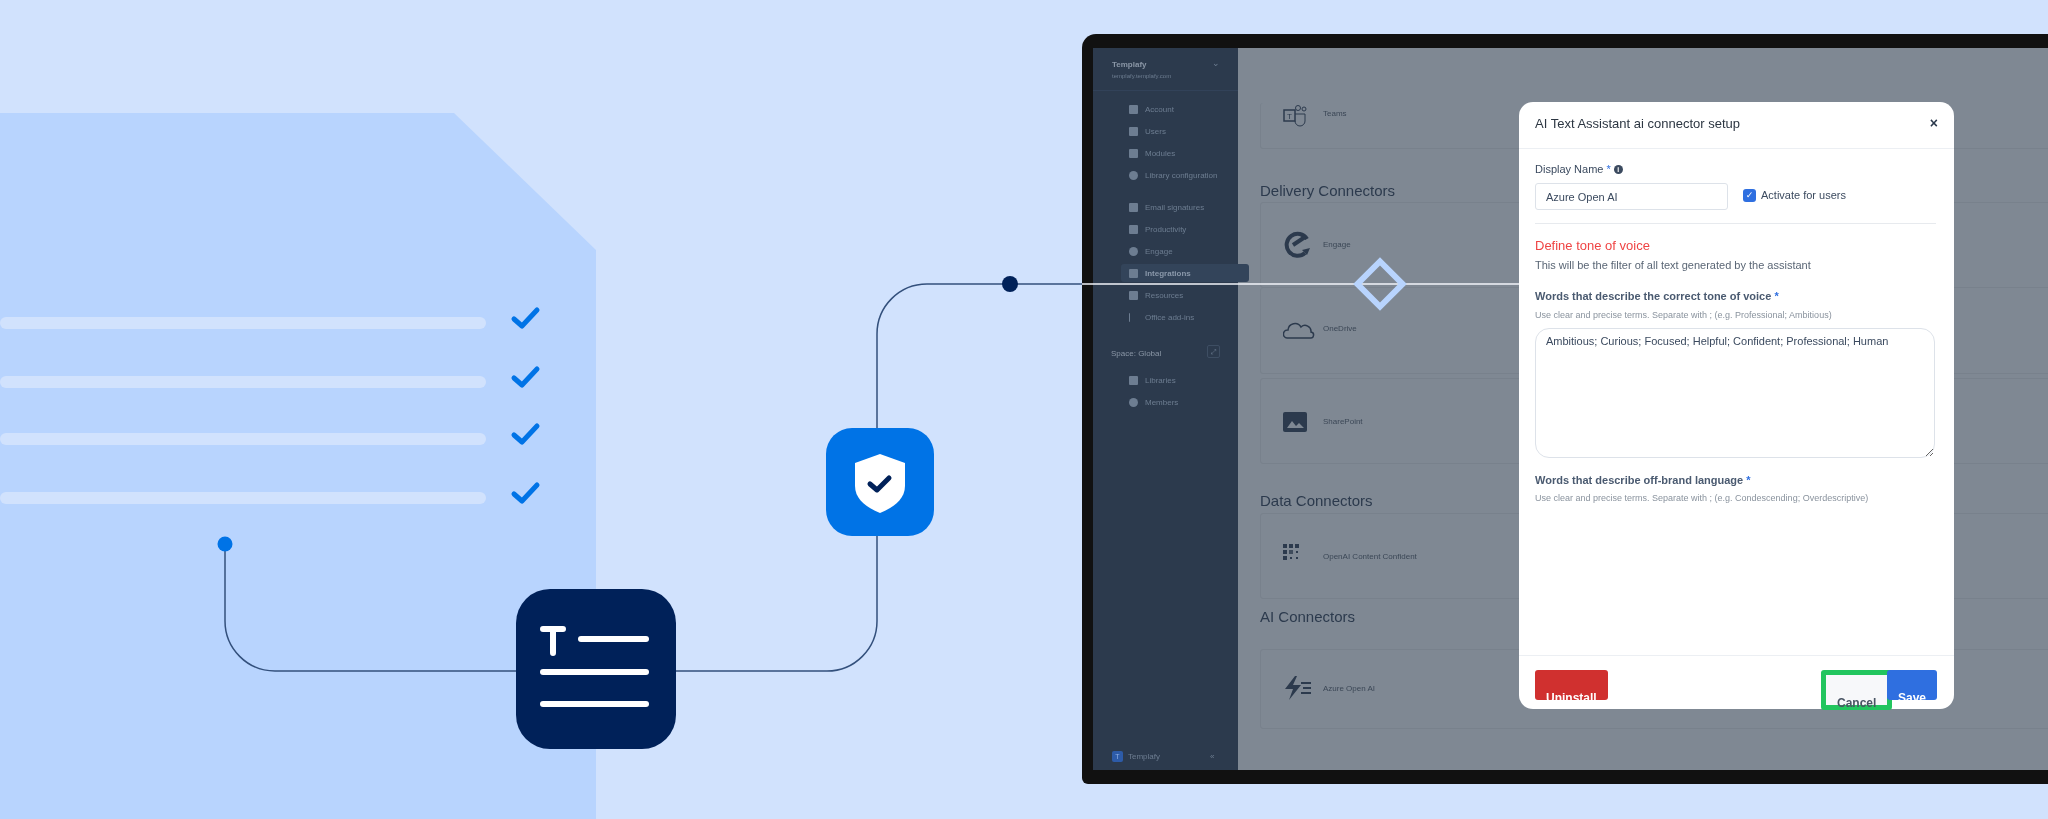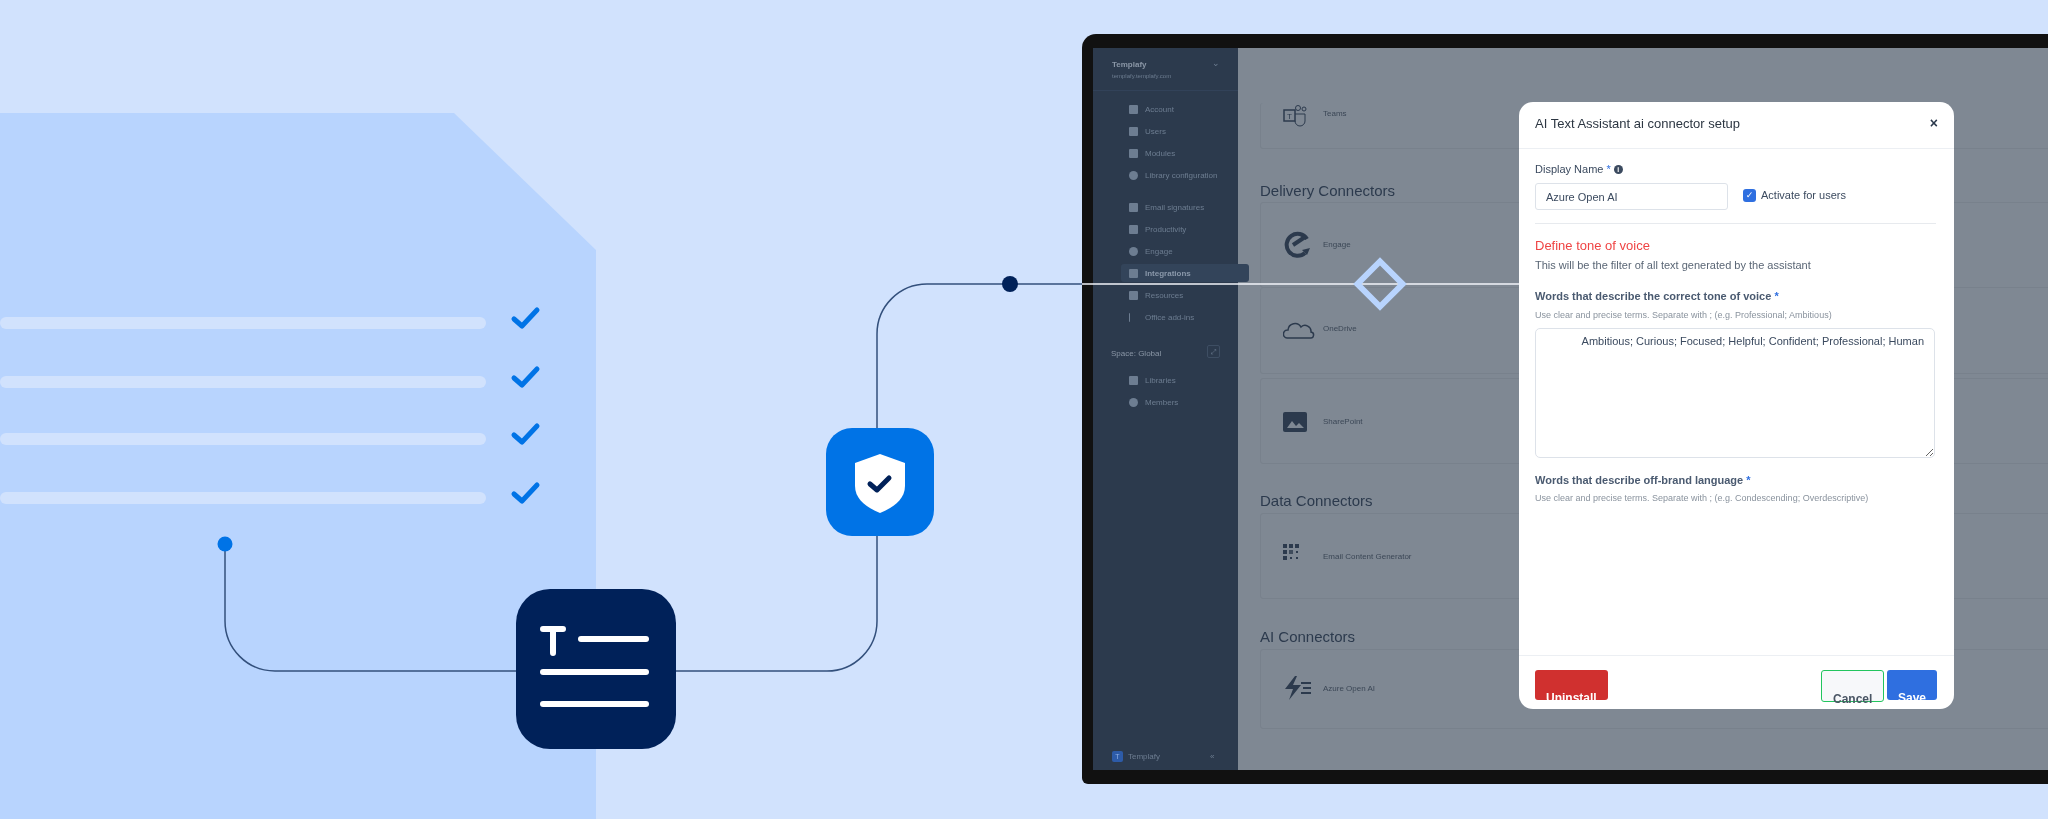--- a/index.html
+++ b/index.html
@@ -81,27 +81,27 @@
     padding: 6px 10px; font-family: "Liberation Sans", sans-serif; background: #fff;
   }
   .checkbox { position: absolute; left: 224px; top: 87px; width: 13px; height: 13px; background: #2f6fe0; border-radius: 3px; color: #fff; font-size: 9px; text-align: center; line-height: 13px; }
   .cb-label { position: absolute; left: 242px; top: 87px; font-size: 11px; color: #3b4a5f; text-align: center; }
   .divider { position: absolute; left: 16px; right: 18px; top: 121px; height: 1px; background: #e7eaee; }
   .h2 { position: absolute; left: 16px; top: 136px; font-size: 13px; color: #ef4444; }
   .sub { position: absolute; left: 16px; top: 157px; font-size: 11px; color: #5a6675; }
   .hint { position: absolute; left: 16px; font-size: 9px; color: #8a939e; }
   .textarea {
     position: absolute; left: 16px; width: 400px; height: 130px;
-    border: 1px solid #dde2e9; border-radius: 5px; font-size: 11px; color: #3b4a5f;
-    padding: 6px 10px; resize: both; font-family: "Liberation Sans", sans-serif; background: #fff; text-align: right;
+    border: 1px solid #dde2e9; border-radius: 14px; font-size: 11px; color: #3b4a5f;
+    padding: 6px 10px; resize: both; font-family: "Liberation Sans", sans-serif; background: #fff;
   }
   .footer-line { position: absolute; left: 0; right: 0; top: 553px; height: 1px; background: #eceff3; }
   .btn { position: absolute; top: 568px; height: 27px; border-radius: 3px; font-size: 12px; font-weight: bold; padding: 15px 11px; line-height: 27px; cursor: pointer; font-family: "Liberation Sans", sans-serif; }
   .btn-uninstall { left: 16px; background: #d0302f; color: #fff; border: none; }
-  .btn-cancel { left: 302px; background: #f7f8fa; color: #4a5564; border: 1px solid #22c55e; }
+  .btn-cancel { left: 302px; background: #f7f8fa; color: #4a5564; border: 5px solid #22c55e; }
   .btn-save { left: 368px; background: #2f6fe0; color: #fff; border: none; }
 </style>
 </head>
 <body>
 
 <div class="bg-doc"></div>
 
 <div class="list-bar" style="top:317px"></div>
 <div class="list-bar" style="top:376px"></div>
 <div class="list-bar" style="top:433px"></div>
@@ -229,24 +229,24 @@
         <rect x="0" y="0" width="4" height="4" fill="#2c3a4d"></rect>
         <rect x="6" y="0" width="4" height="4" fill="#2c3a4d"></rect>
         <rect x="12" y="0" width="4" height="4" fill="#2c3a4d"></rect>
         <rect x="0" y="6" width="4" height="4" fill="#2c3a4d"></rect>
         <rect x="6" y="6" width="4" height="4" fill="#3f4c5c"></rect>
         <rect x="13" y="7" width="2" height="2" fill="#2c3a4d"></rect>
         <rect x="0" y="12" width="4" height="4" fill="#2c3a4d"></rect>
         <rect x="7" y="13" width="2" height="2" fill="#2c3a4d"></rect>
         <rect x="13" y="13" width="2" height="2" fill="#2c3a4d"></rect>
       </svg>
-    <div class="name" style="top:38px">Email Content Generator</div>
-  </div>
-
-  <div class="section-title" style="top:580px">AI Connectors</div>
+    <div class="name" style="top:38px">OpenAI Content Confident</div>
+  </div>
+
+  <div class="section-title" style="top:560px">AI Connectors</div>
   <div class="card" style="top:601px;height:80px">
     <svg class="cicon" style="top:26px" width="30" height="24" viewBox="0 0 30 24">
         <path d="M12 0 L2 13 L10 13 L6 24 L18 9 L10 9 L14 0 z" fill="#2c3a4d"></path>
         <rect x="18" y="6" width="10" height="2" fill="#2c3a4d"></rect>
         <rect x="20" y="11" width="8" height="2" fill="#2c3a4d"></rect>
         <rect x="18" y="16" width="10" height="2" fill="#2c3a4d"></rect>
       </svg>
     <div class="name" style="top:34px">Azure Open AI</div>
   </div>
 </div>

